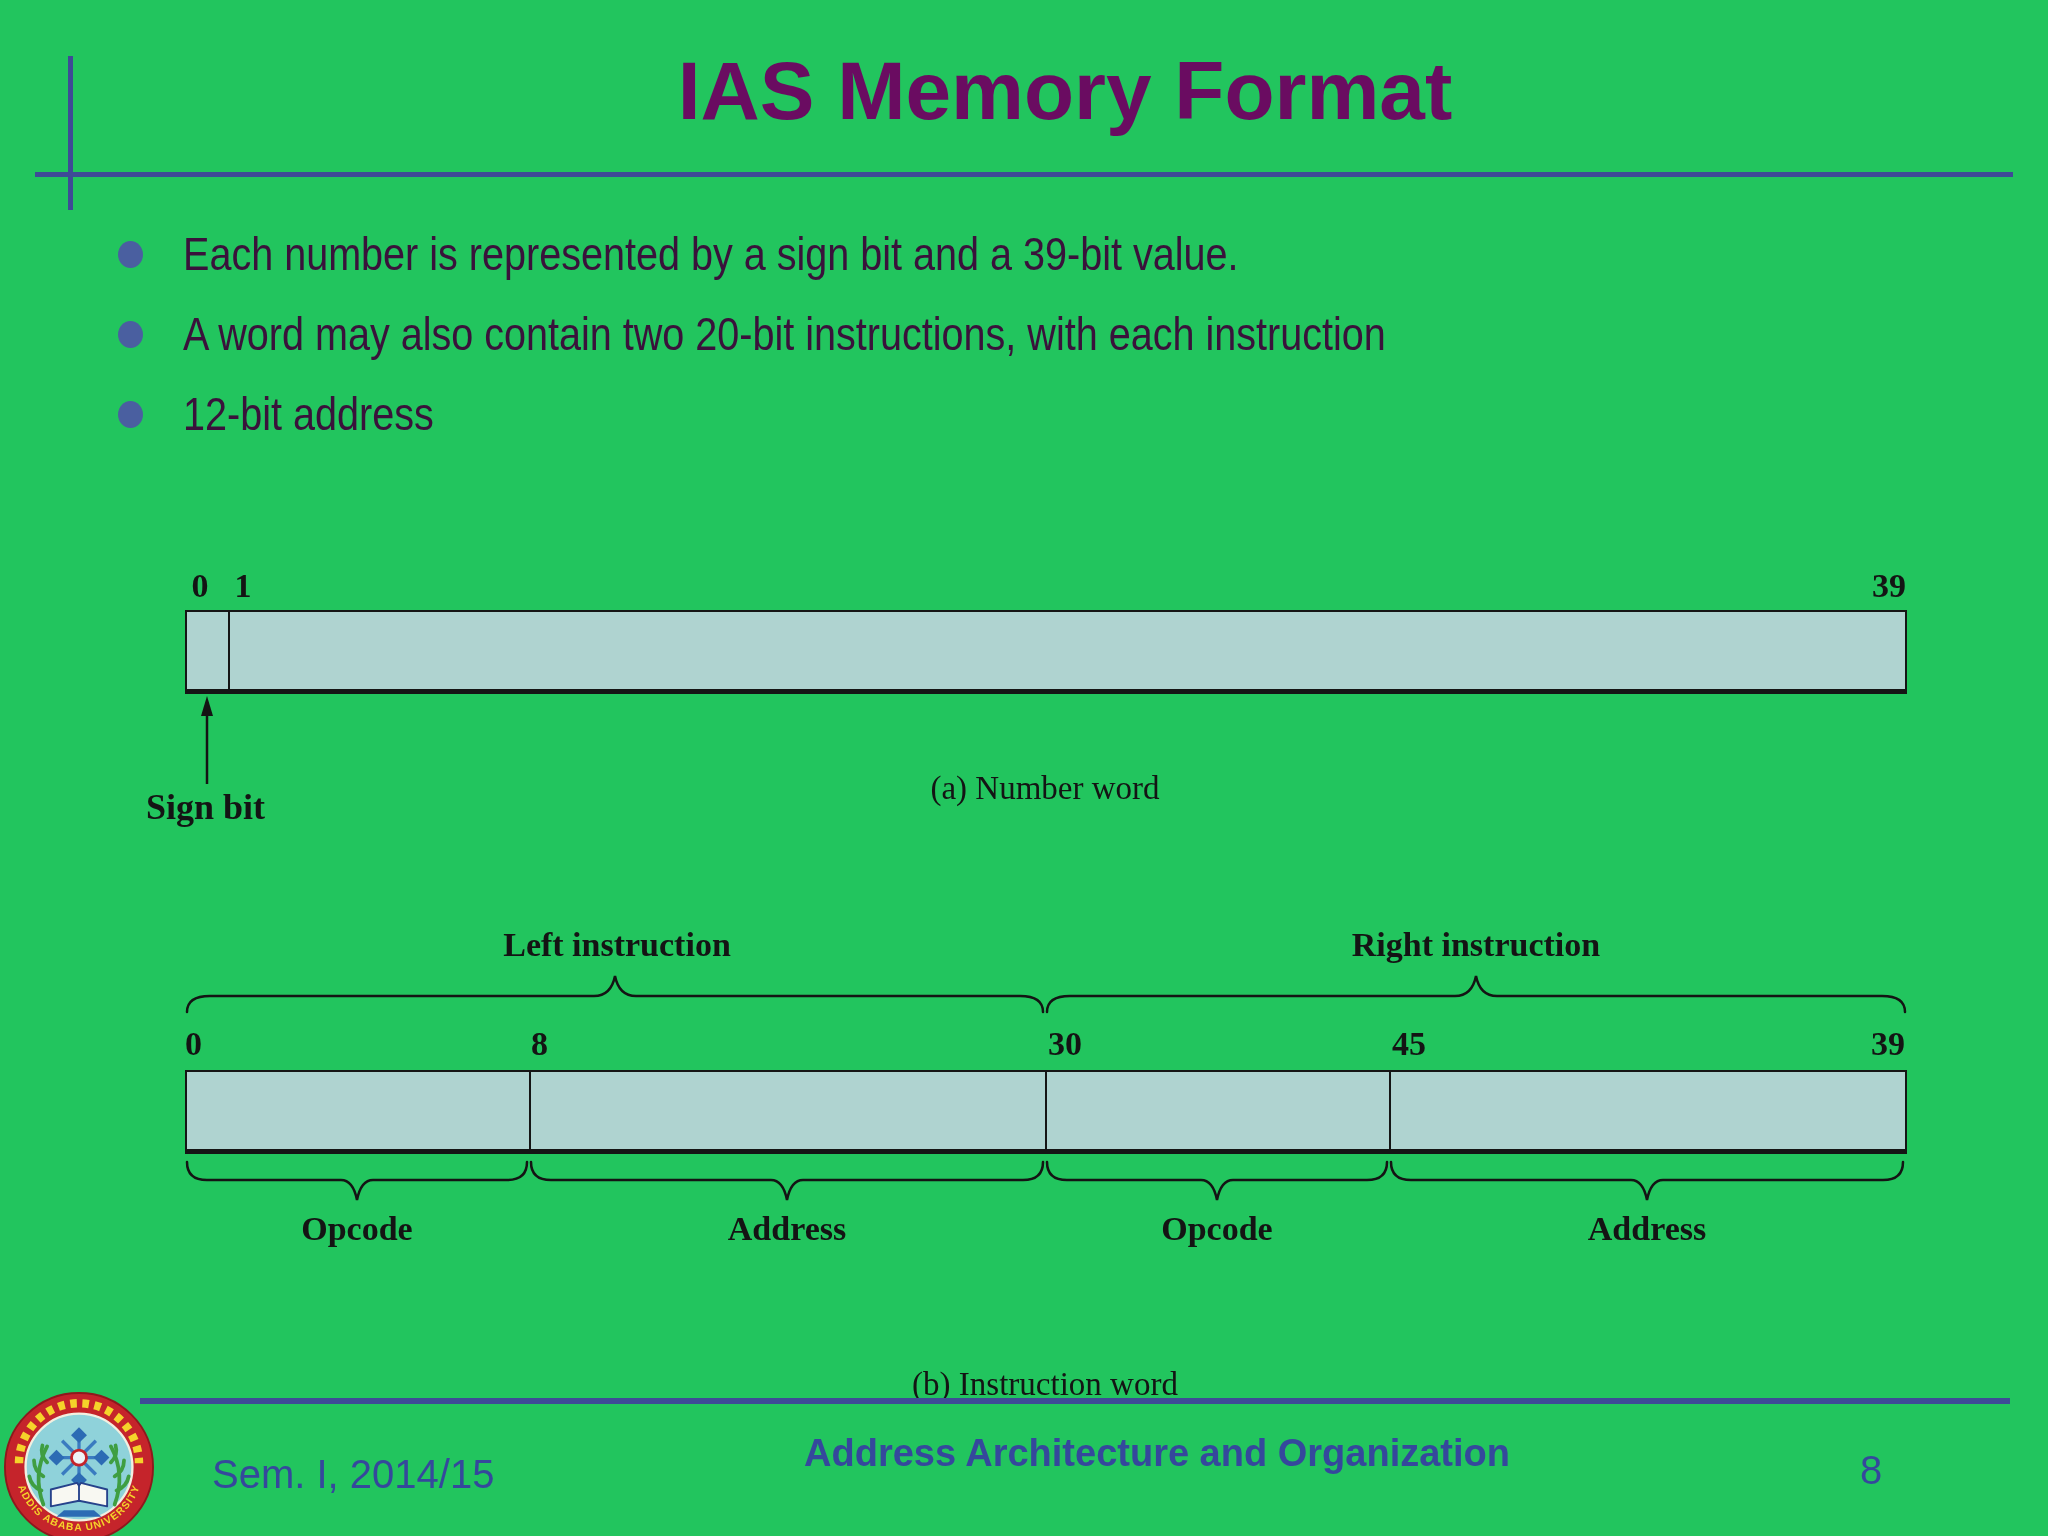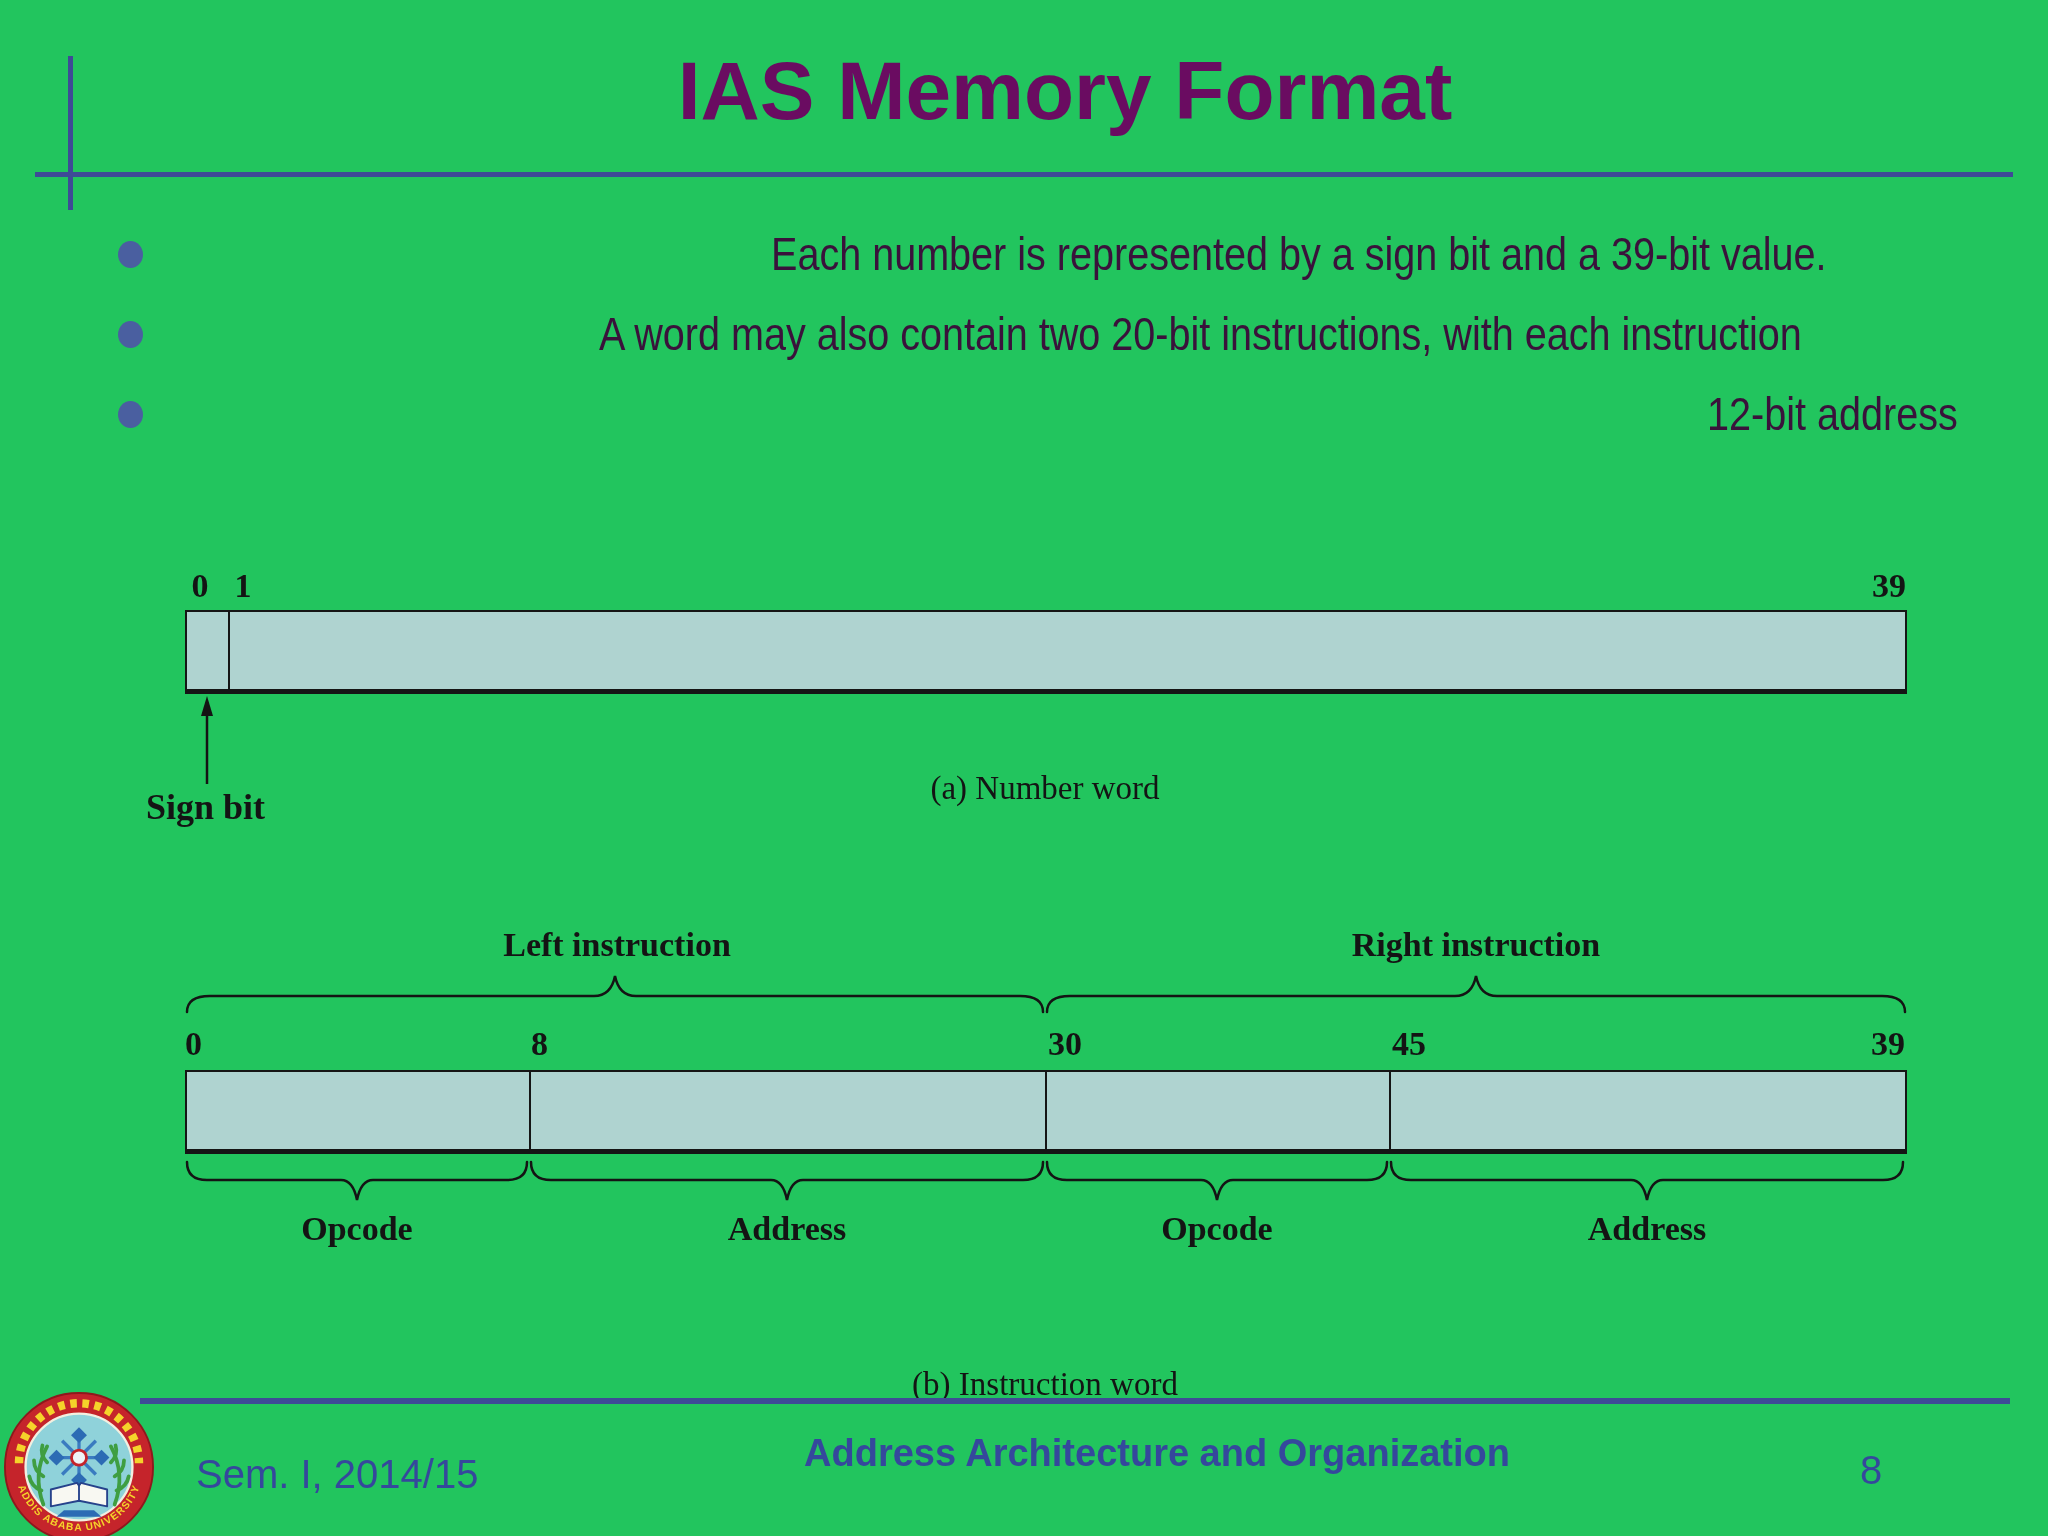--- a/index.html
+++ b/index.html
@@ -10,41 +10,41 @@
   
   .line-v{position:absolute;left:68px;top:56px;width:5px;height:154px;background:#3E4B96;}
   .line-h-top{position:absolute;left:35px;top:172px;width:1978px;height:5px;background:#3E4B96;}
   
   .title{
     position:absolute;left:80px;top:44px;width:1970px;text-align:center;
     font-size:82px;font-weight:bold;color:#6A0C61;letter-spacing:0px;white-space:nowrap;
   }
   
   .bullets{position:absolute;left:118px;top:214px;width:1880px;list-style:none;margin:0;padding:0;}
-  .bullets li{height:80px;display:flex;align-items:center;justify-content:space-between;}
+  .bullets li{height:80px;display:flex;align-items:center;}
   .dot{width:25px;height:27px;border-radius:50%;background:#4A5FA0;margin-right:40px;flex:0 0 auto;}
   .btext{
     display:inline-block;font-size:46px;color:#3A123B;white-space:nowrap;
     transform:scaleX(0.86);transform-origin:left center;
   }
   
   .serif{font-family:"Liberation Serif","DejaVu Serif",serif;color:#141414;}
   .bitnum{position:absolute;font-family:"Liberation Serif","DejaVu Serif",serif;
     font-weight:bold;font-size:34px;color:#141414;line-height:36px;}
   .fieldlabel{position:absolute;font-family:"Liberation Serif","DejaVu Serif",serif;
     font-weight:bold;font-size:34px;color:#141414;text-align:center;width:300px;}
   .caption{position:absolute;left:45px;width:2000px;text-align:center;
     font-family:"Liberation Serif","DejaVu Serif",serif;font-size:33px;color:#141414;}
   .bar{position:absolute;left:185px;width:1722px;height:84px;box-sizing:border-box;
     background:#AFD3D0;border:2px solid #151515;border-bottom-width:5px;}
   .bar .divider{position:absolute;top:0;bottom:0;width:2px;background:#151515;}
   .figsvg{position:absolute;left:0;width:2048px;}
   
   .footer-rule{position:absolute;left:140px;top:1398px;width:1870px;height:6px;background:#3E4B96;}
-  .footer-term{position:absolute;left:196px;top:1452px;font-size:40px;color:#35489C;white-space:nowrap;}
+  .footer-term{position:absolute;left:212px;top:1452px;font-size:40px;color:#35489C;white-space:nowrap;}
   .footer-course{position:absolute;left:700px;top:1432px;width:914px;text-align:center;
     font-size:38px;font-weight:bold;color:#35489C;white-space:nowrap;}
   .footer-page{position:absolute;left:1845px;top:1448px;width:52px;text-align:center;
     font-size:40px;color:#35489C;}
   .logo{position:absolute;left:4px;top:1392px;width:150px;height:150px;}
 </style>
 </head>
 <body>
 
 <div class="slide">

